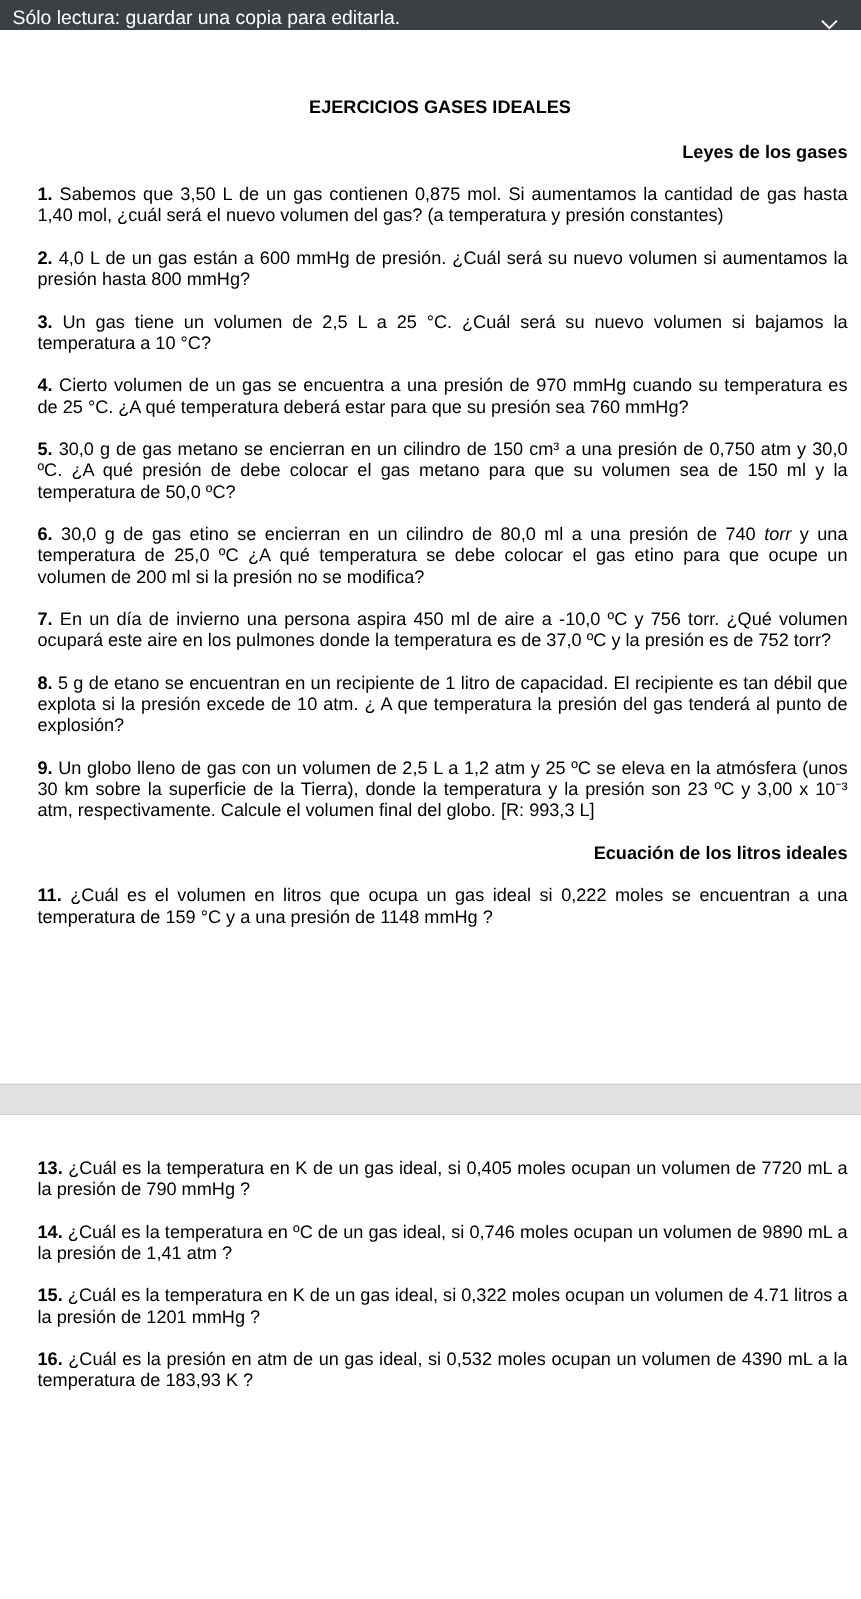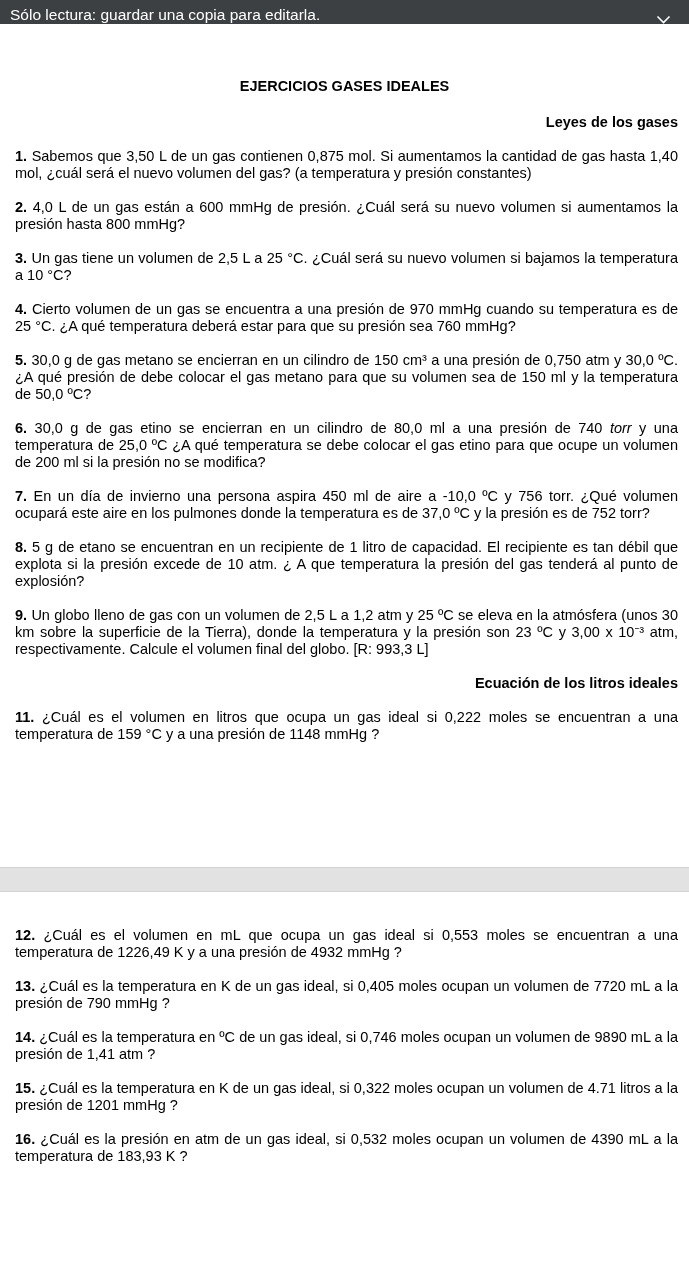--- a/index.html
+++ b/index.html
@@ -25,21 +25,21 @@
     box-sizing: border-box;
   }
   .banner-text {
     white-space: nowrap;
     overflow: hidden;
   }
   .chevron { display: flex; align-items: center; }
 
   
   .doc-page {
-    padding-left: 11px;
+    padding-left: 26px;
     padding-right: 11px;
     font-size: 14.5px;
     line-height: 17px;
   }
   .doc-page.first { padding-bottom: 107px; }
   .doc-page.second { padding-top: 35px; }
 
   h1.title {
     font-size: 14.5px;
     line-height: 17px;
@@ -108,21 +108,20 @@
 
 
   <h2 class="section-heading">Ecuación de los litros ideales</h2>
 
   <p class="ex"><b>11.</b> <span>¿Cuál es el volumen en litros que ocupa un gas ideal si 0,222 moles se encuentran a una temperatura de 159 °C y a una presión de 1148 mmHg ?</span></p>
 </div>
 
 <div class="page-gap"></div>
 
 <div class="doc-page second">
-  <p class="ex"><b>12.</b> <span>¿Cuál es el volumen en mL que ocupa un gas ideal si 0,553 moles se encuentran a una temperatura de 1226,49 K y a una presión de 4932 mmHg ?</span></p>
 
   <p class="ex"><b>13.</b> <span>¿Cuál es la temperatura en K de un gas ideal, si 0,405 moles ocupan un volumen de 7720 mL a la presión de 790 mmHg ?</span></p>
 
   <p class="ex"><b>14.</b> <span>¿Cuál es la temperatura en ºC de un gas ideal, si 0,746 moles ocupan un volumen de 9890 mL a la presión de 1,41 atm ?</span></p>
 
   <p class="ex"><b>15.</b> <span>¿Cuál es la temperatura en K de un gas ideal, si 0,322 moles ocupan un volumen de 4.71 litros a la presión de 1201 mmHg ?</span></p>
 
   <p class="ex"><b>16.</b> <span>¿Cuál es la presión en atm de un gas ideal, si 0,532 moles ocupan un volumen de 4390 mL a la temperatura de 183,93 K ?</span></p>
 </div>
 

